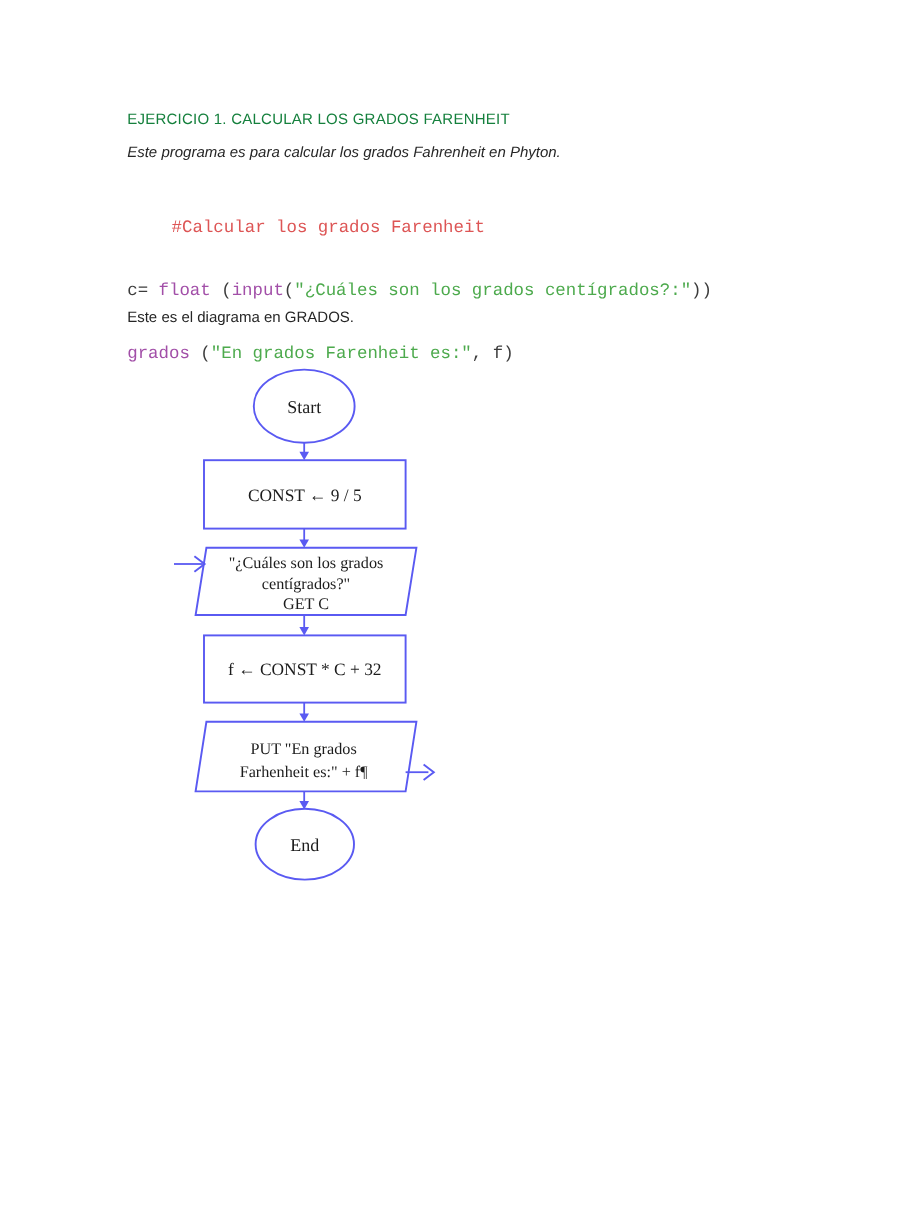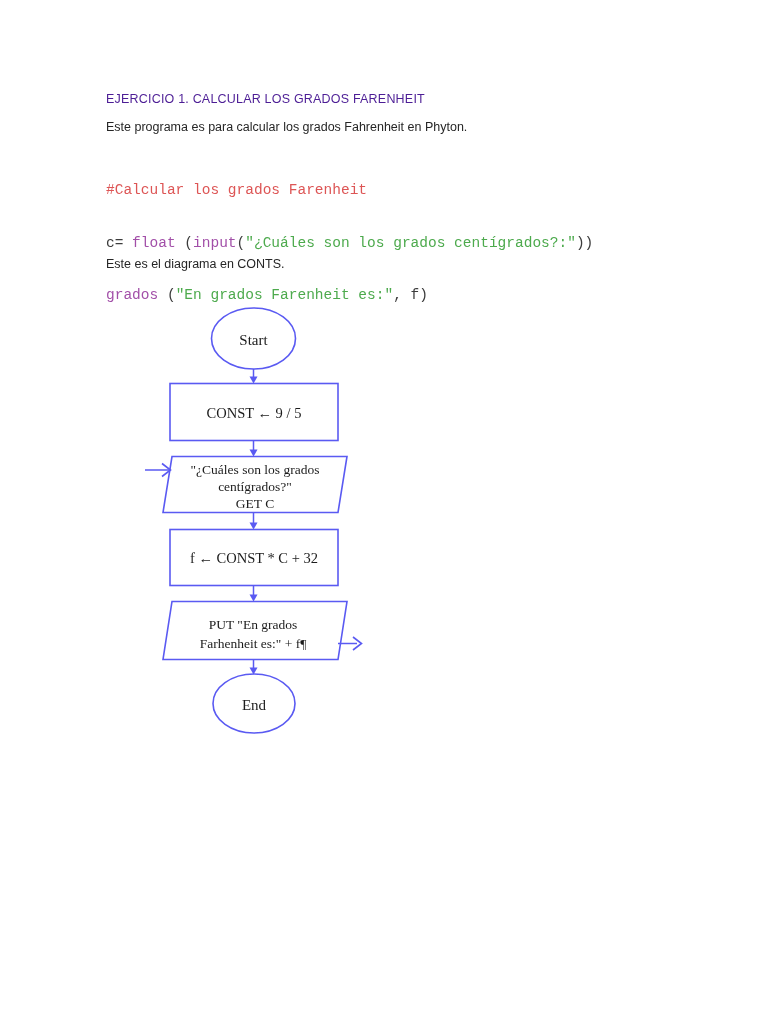--- a/index.html
+++ b/index.html
@@ -3,33 +3,33 @@
 <meta charset="utf-8">
 <style>
   html,body{margin:0;padding:0;}
   body{
     width:768px;height:1024px;background:#ffffff;position:relative;
     font-family:"Liberation Sans",sans-serif;color:var(--c-text,#2f2f2f);
     overflow:hidden;
   }
   .abs{position:absolute;}
   .doc-title{
-    left:106px;top:92px;font-size:12.5px;letter-spacing:.2px;color:#4c1d95;
+    left:106px;top:92px;font-size:12.5px;letter-spacing:.2px;color:#15803d;
   }
   .doc-para{
     left:106px;font-size:12.5px;color:#262626;
   }
-  .intro{top:120px;}
+  .intro{top:120px;font-style:italic;}
   .caption{top:257px;}
   .code{
     left:106px;top:147px;
     font-family:"Liberation Mono","DejaVu Sans Mono",monospace;
     font-size:14.5px;line-height:17.5px;white-space:pre;color:var(--c-plain,#3c3c3c);
   }
-  .tok-comment{color:var(--c-comment,#dd5555);}
+  .tok-comment{color:var(--c-comment,#dd5555);margin-left:37px;}
   .tok-kw{color:var(--c-keyword,#a24fa8);margin-top:12px;}
   .tok-str{color:var(--c-string,#4daa4d);}
   .tok-plain{color:var(--c-plain,#3c3c3c);}
   .flowsvg{left:130px;top:295px;}
   .flow-shape{fill:none;stroke:var(--c-flowchart,#5a5af2);stroke-width:1.6;}
   .flow-line{stroke:var(--c-flowchart,#5a5af2);stroke-width:1.5;fill:none;}
   .flow-head{fill:var(--c-flowchart,#5a5af2);stroke:none;}
   .flow-chevron{fill:none;stroke:var(--c-flowchart,#5a5af2);stroke-width:1.6;}
   .flow-text{
     font-family:"Liberation Serif","DejaVu Serif",serif;
@@ -44,21 +44,21 @@
 
 <div class="abs doc-title">EJERCICIO 1. CALCULAR LOS GRADOS FARENHEIT</div>
 <div class="abs doc-para intro">Este programa es para calcular los grados Fahrenheit en Phyton.</div>
 
 <div class="abs code">
   <div><span class="tok-comment">#Calcular los grados Farenheit</span></div>
   <div><span class="tok-plain">c= </span><span class="tok-kw">float</span><span class="tok-plain"> (</span><span class="tok-kw">input</span><span class="tok-plain">(</span><span class="tok-str">"¿Cuáles son los grados centígrados?:"</span><span class="tok-plain">))</span></div>
   <div><span class="tok-kw">grados</span><span class="tok-plain"> (</span><span class="tok-str">"En grados Farenheit es:"</span><span class="tok-plain">, f)</span></div>
 </div>
 
-<div class="abs doc-para caption">Este es el diagrama en CONTS.</div>
+<div class="abs doc-para caption">Este es el diagrama en GRADOS.</div>
 
 <svg class="abs flowsvg" width="250" height="445" viewBox="130 295 250 440" xmlns="http://www.w3.org/2000/svg">
 
   <ellipse class="flow-shape" cx="253.5" cy="336" rx="42" ry="30.5"></ellipse>
   <text class="flow-text ft-15" x="253.5" y="342">Start</text>
 
   <line class="flow-line" x1="253.5" y1="366.5" x2="253.5" y2="375"></line>
   <polygon class="flow-head" points="249.5,374 257.5,374 253.5,381"></polygon>
 
   <rect class="flow-shape" x="170" y="381" width="168" height="57"></rect>

